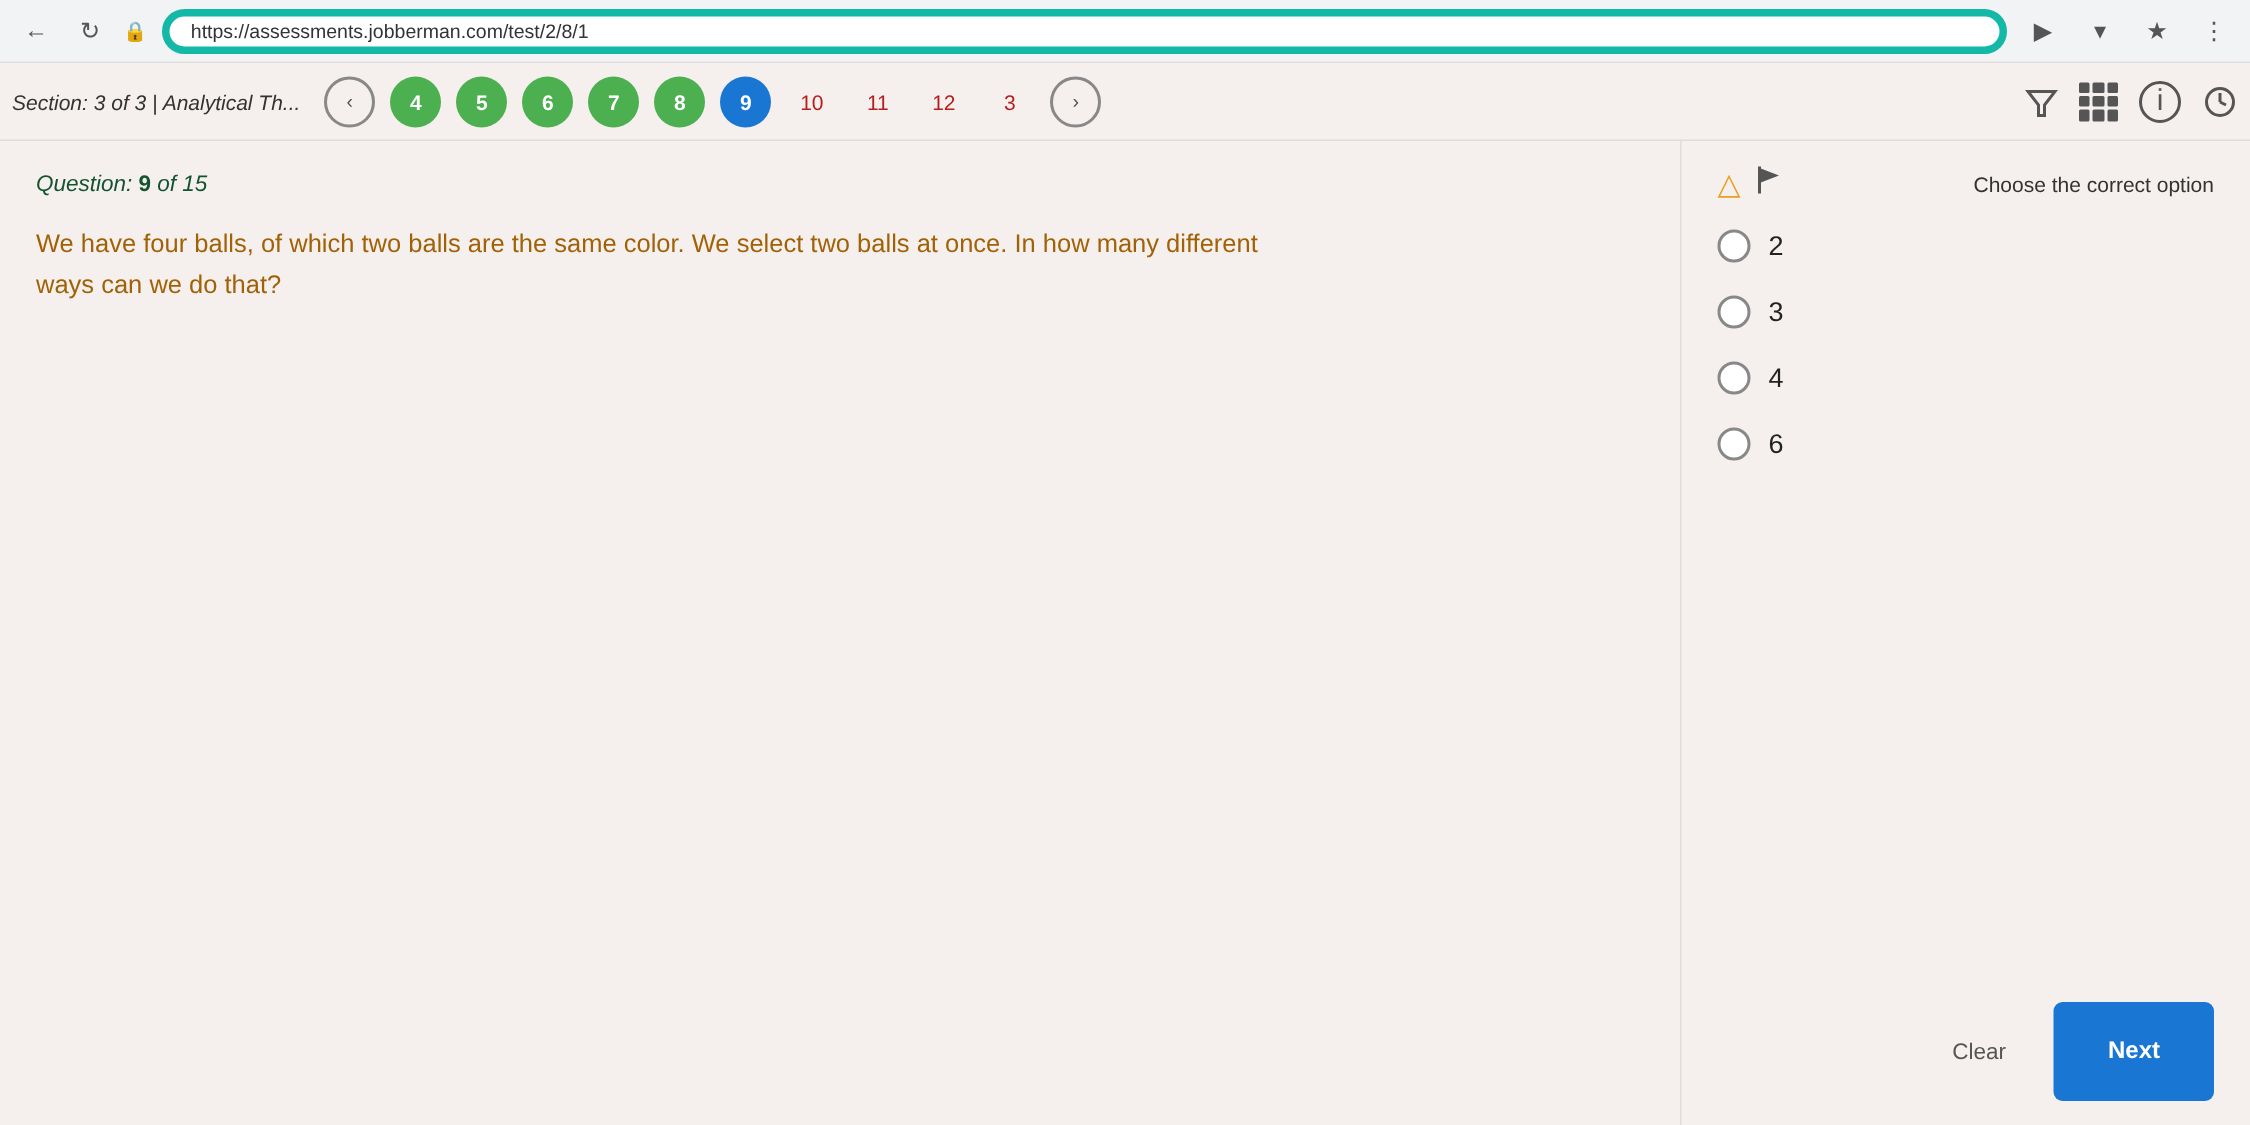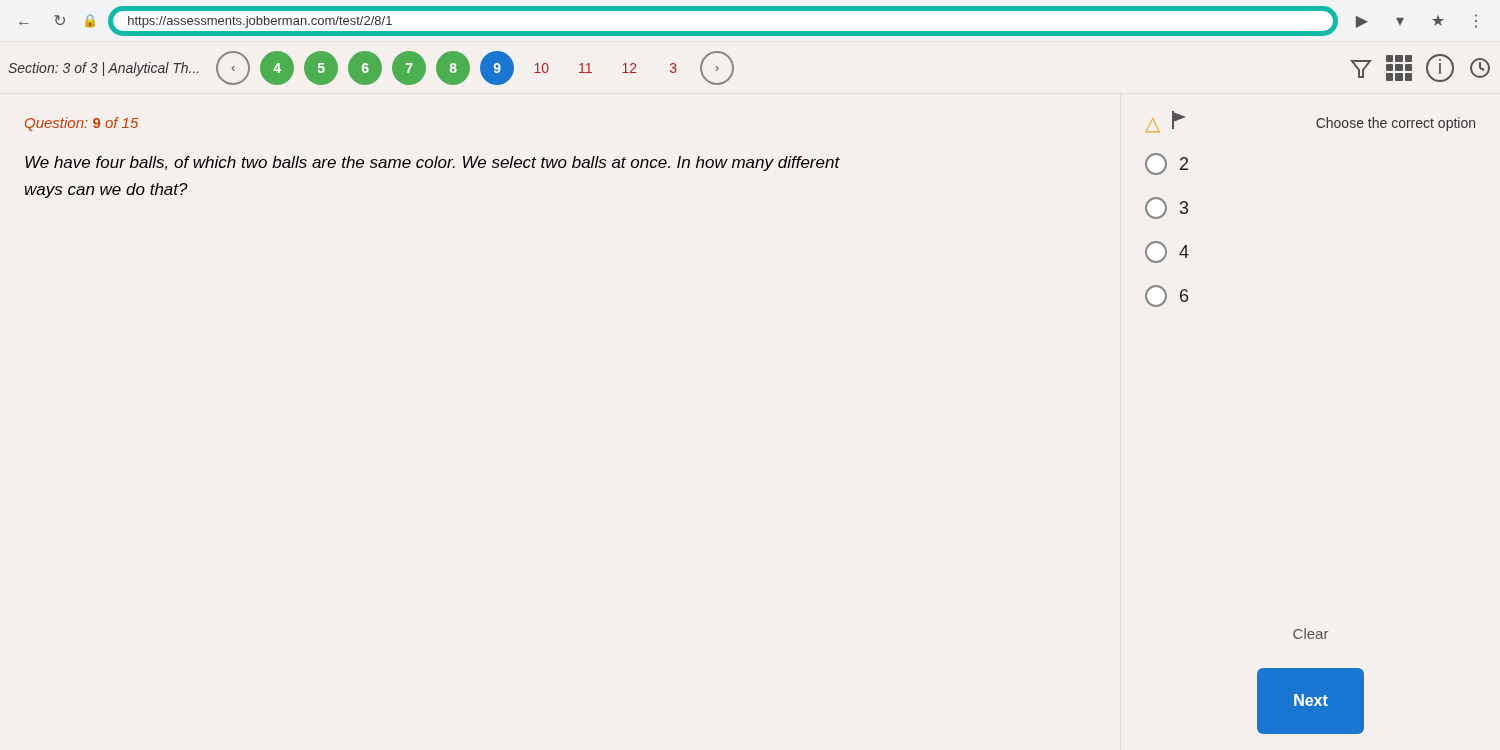--- a/index.html
+++ b/index.html
@@ -141,33 +141,32 @@
       background: #f5f0ee;
     }
 
     
     .question-panel {
       flex: 1;
       padding: 20px 24px;
     }
     .question-header {
       font-size: 15px;
-      color: #c2410c;
+      color: #14532d;
       margin-bottom: 18px;
       font-style: italic;
     }
     .question-header strong {
       font-weight: bold;
       font-style: normal;
     }
     .question-text {
       font-size: 17px;
-      color: #000000;
+      color: #a16207;
       line-height: 1.6;
-      font-style: italic;
       max-width: 820px;
     }
 
     
     .answer-panel {
       width: 380px;
       padding: 16px 24px;
       border-left: 1px solid #e0dbd8;
       display: flex;
       flex-direction: column;
@@ -217,21 +216,20 @@
       font-size: 18px;
       color: #222;
     }
 
     .action-buttons {
       display: flex;
       align-items: center;
       justify-content: flex-end;
       gap: 16px;
       margin-top: 30px;
-      flex-direction: column;
     }
     .clear-btn {
       background: transparent;
       border: none;
       font-size: 15px;
       color: #555;
       cursor: pointer;
       padding: 10px 16px;
     }
     .next-btn {

